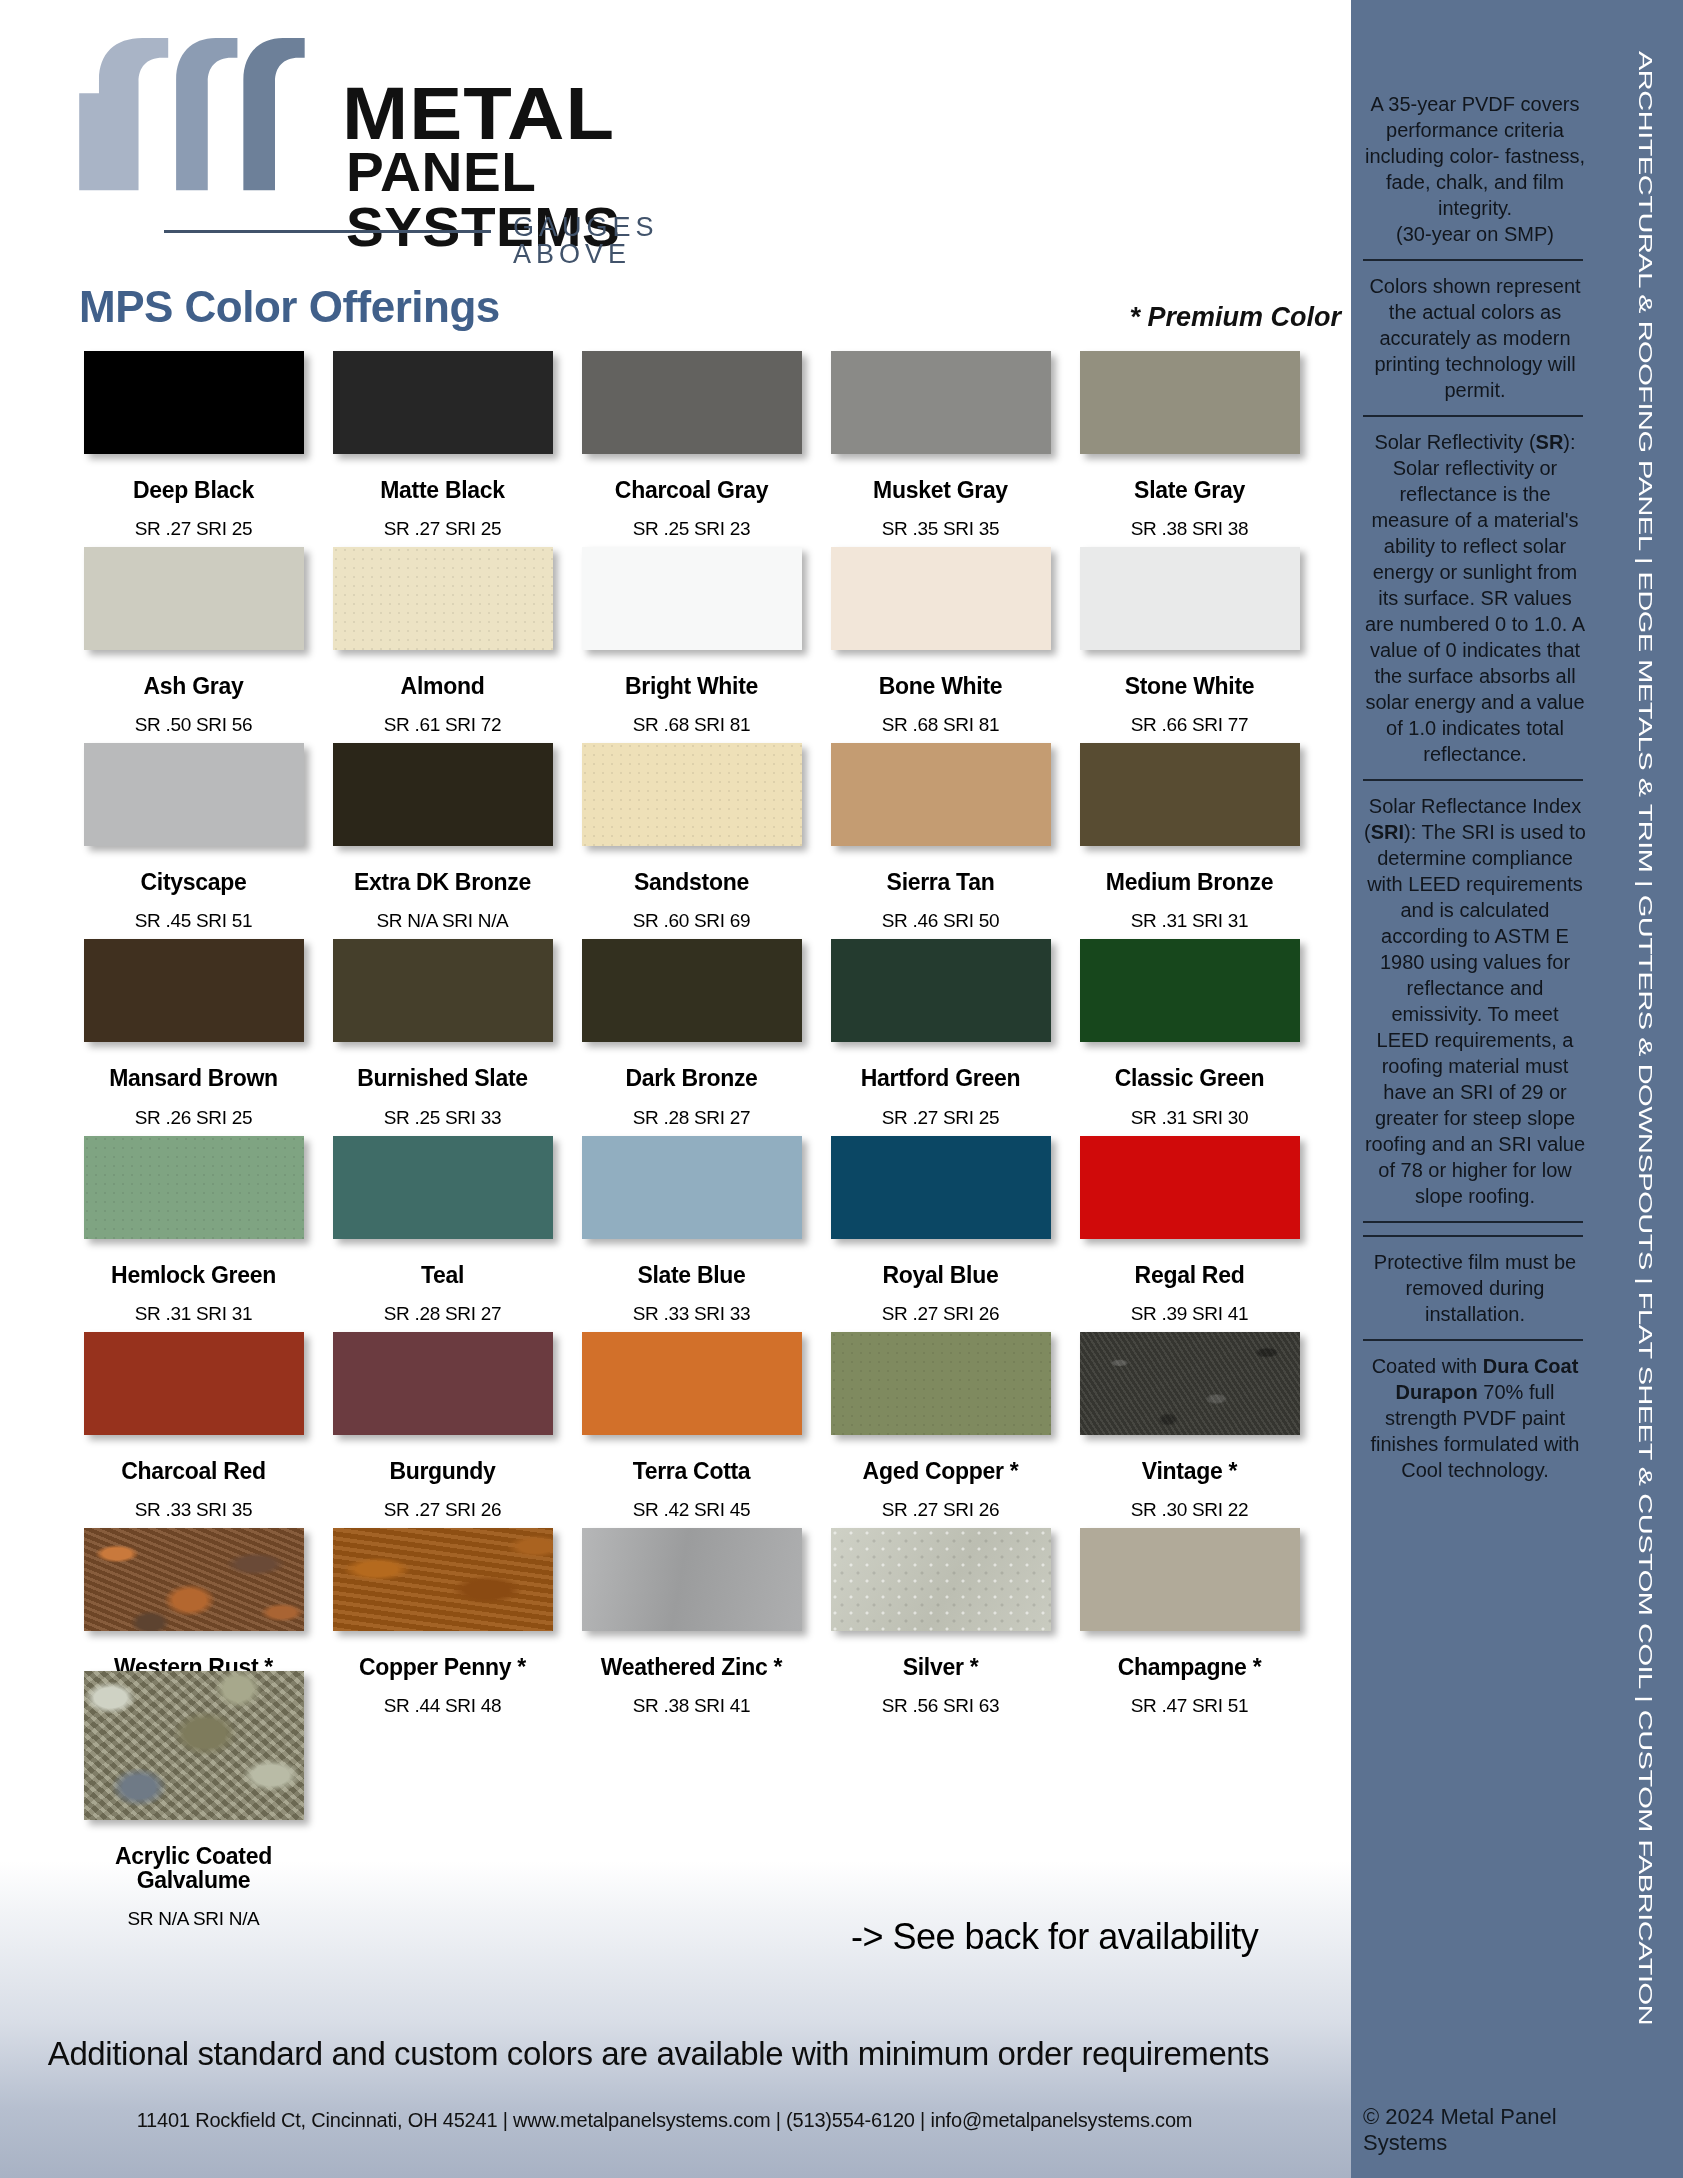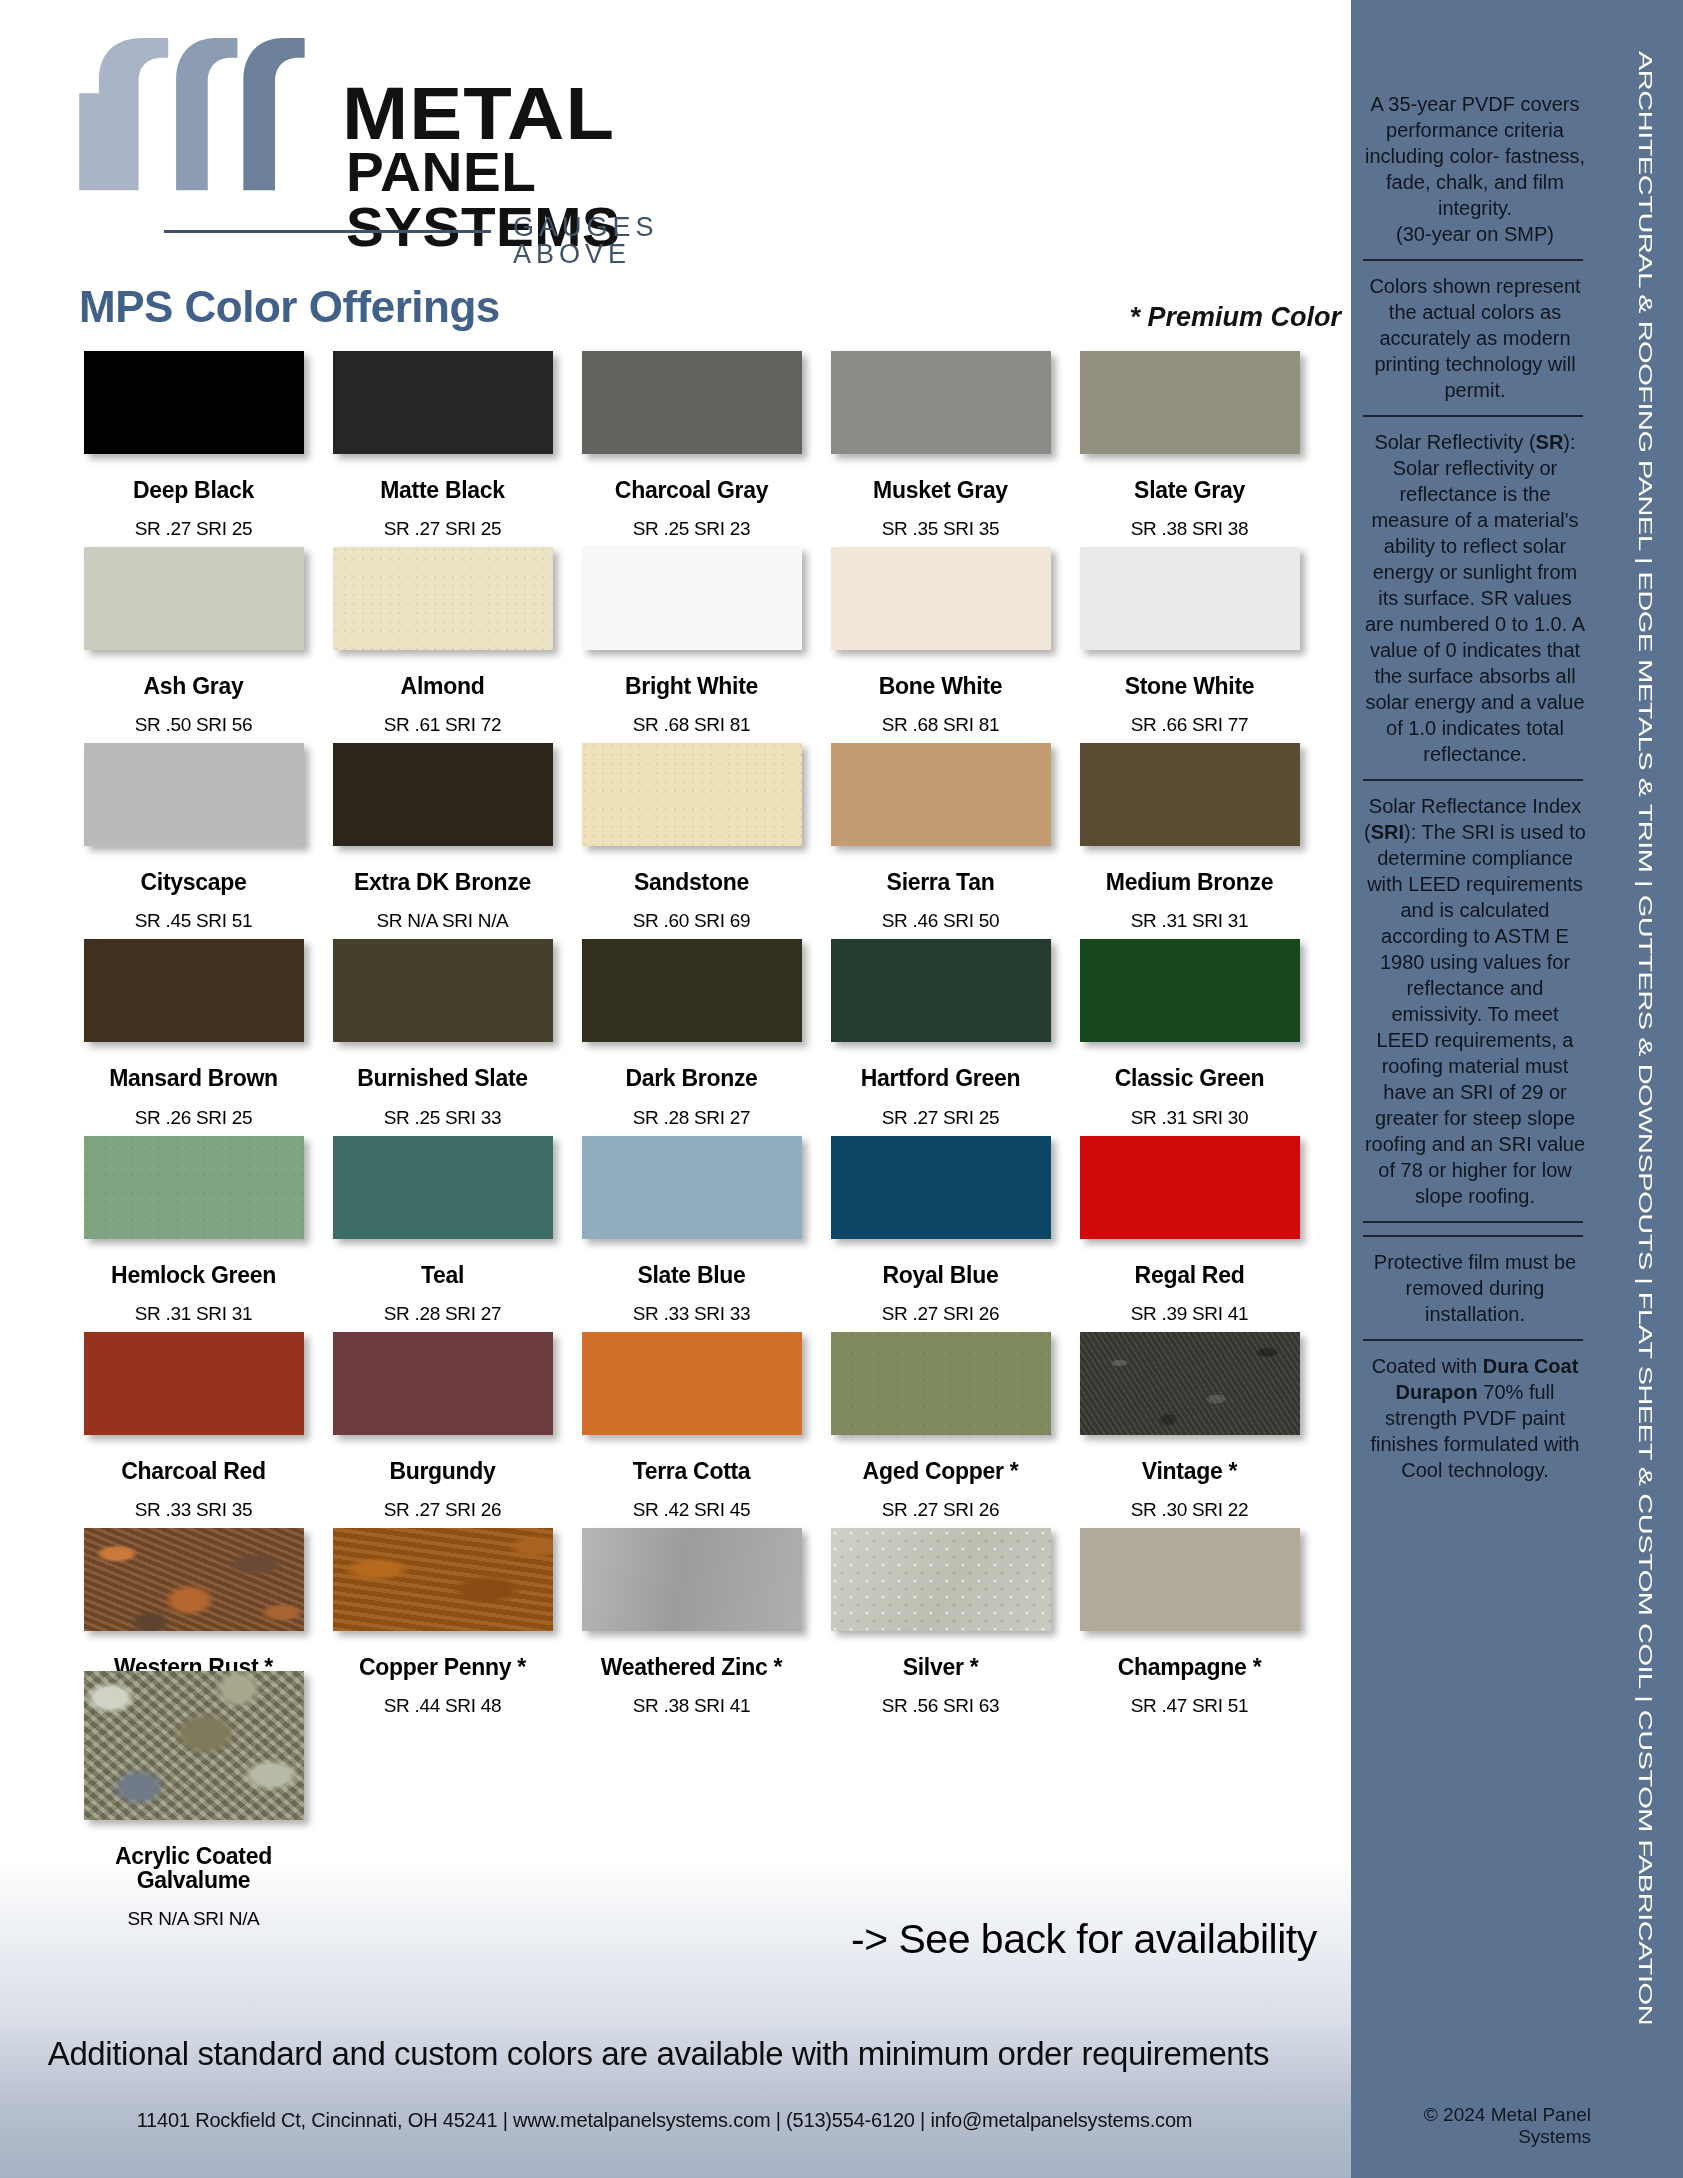--- a/index.html
+++ b/index.html
@@ -70,21 +70,21 @@
   }
   .sw-vals {
     margin-top:16px;
     font-size:19px; color:#000; text-align:center;
     letter-spacing:-0.3px;
   }
   
   #last-row { position:absolute; left:69px; top:1671px; width:1247px; display:flex; }
   #seeback {
     position:absolute; left:851px; top:1916px;
-    font-size:41px; color:#000; letter-spacing:-0.5px;
+    font-size:36px; color:#000; letter-spacing:-0.5px;
   }
   
   #footnote {
     position:absolute; left:0; top:2035px; width:1317px; text-align:center;
     font-size:33px; color:#0d0d0d; letter-spacing:-0.4px;
   }
   #contact {
     position:absolute; left:0; top:2109px; width:1317px; text-align:center;
     font-size:20px; color:#111; letter-spacing:-0.2px;margin-left:6px;
   }
@@ -95,21 +95,21 @@
   }
   #sidebar-inner {
     position:absolute; left:1351px; top:0; width:248px; height:2178px;
     padding:91px 12px 0 12px;
   }
   .side-block { color:#11161d; font-size:20px; line-height:1.30;text-align:center; }
   .side-block b { font-weight:bold; }
   .side-rule { height:2px; background:#1b2430; margin:12px 0 12px 0; width:220px; }
   #copyright {
     position:absolute; left:1363px; top:2104px; width:228px;
-    font-size:19px; color:#12181f;text-align:right;
+    font-size:22px; color:#12181f;
   }
   
   #vert {
     position:absolute; left:1596px; top:0; width:87px; height:2178px;
   }
   #vert span {
     position:absolute;
     white-space:nowrap;
     color:#ffffff;
     font-size:29px;

